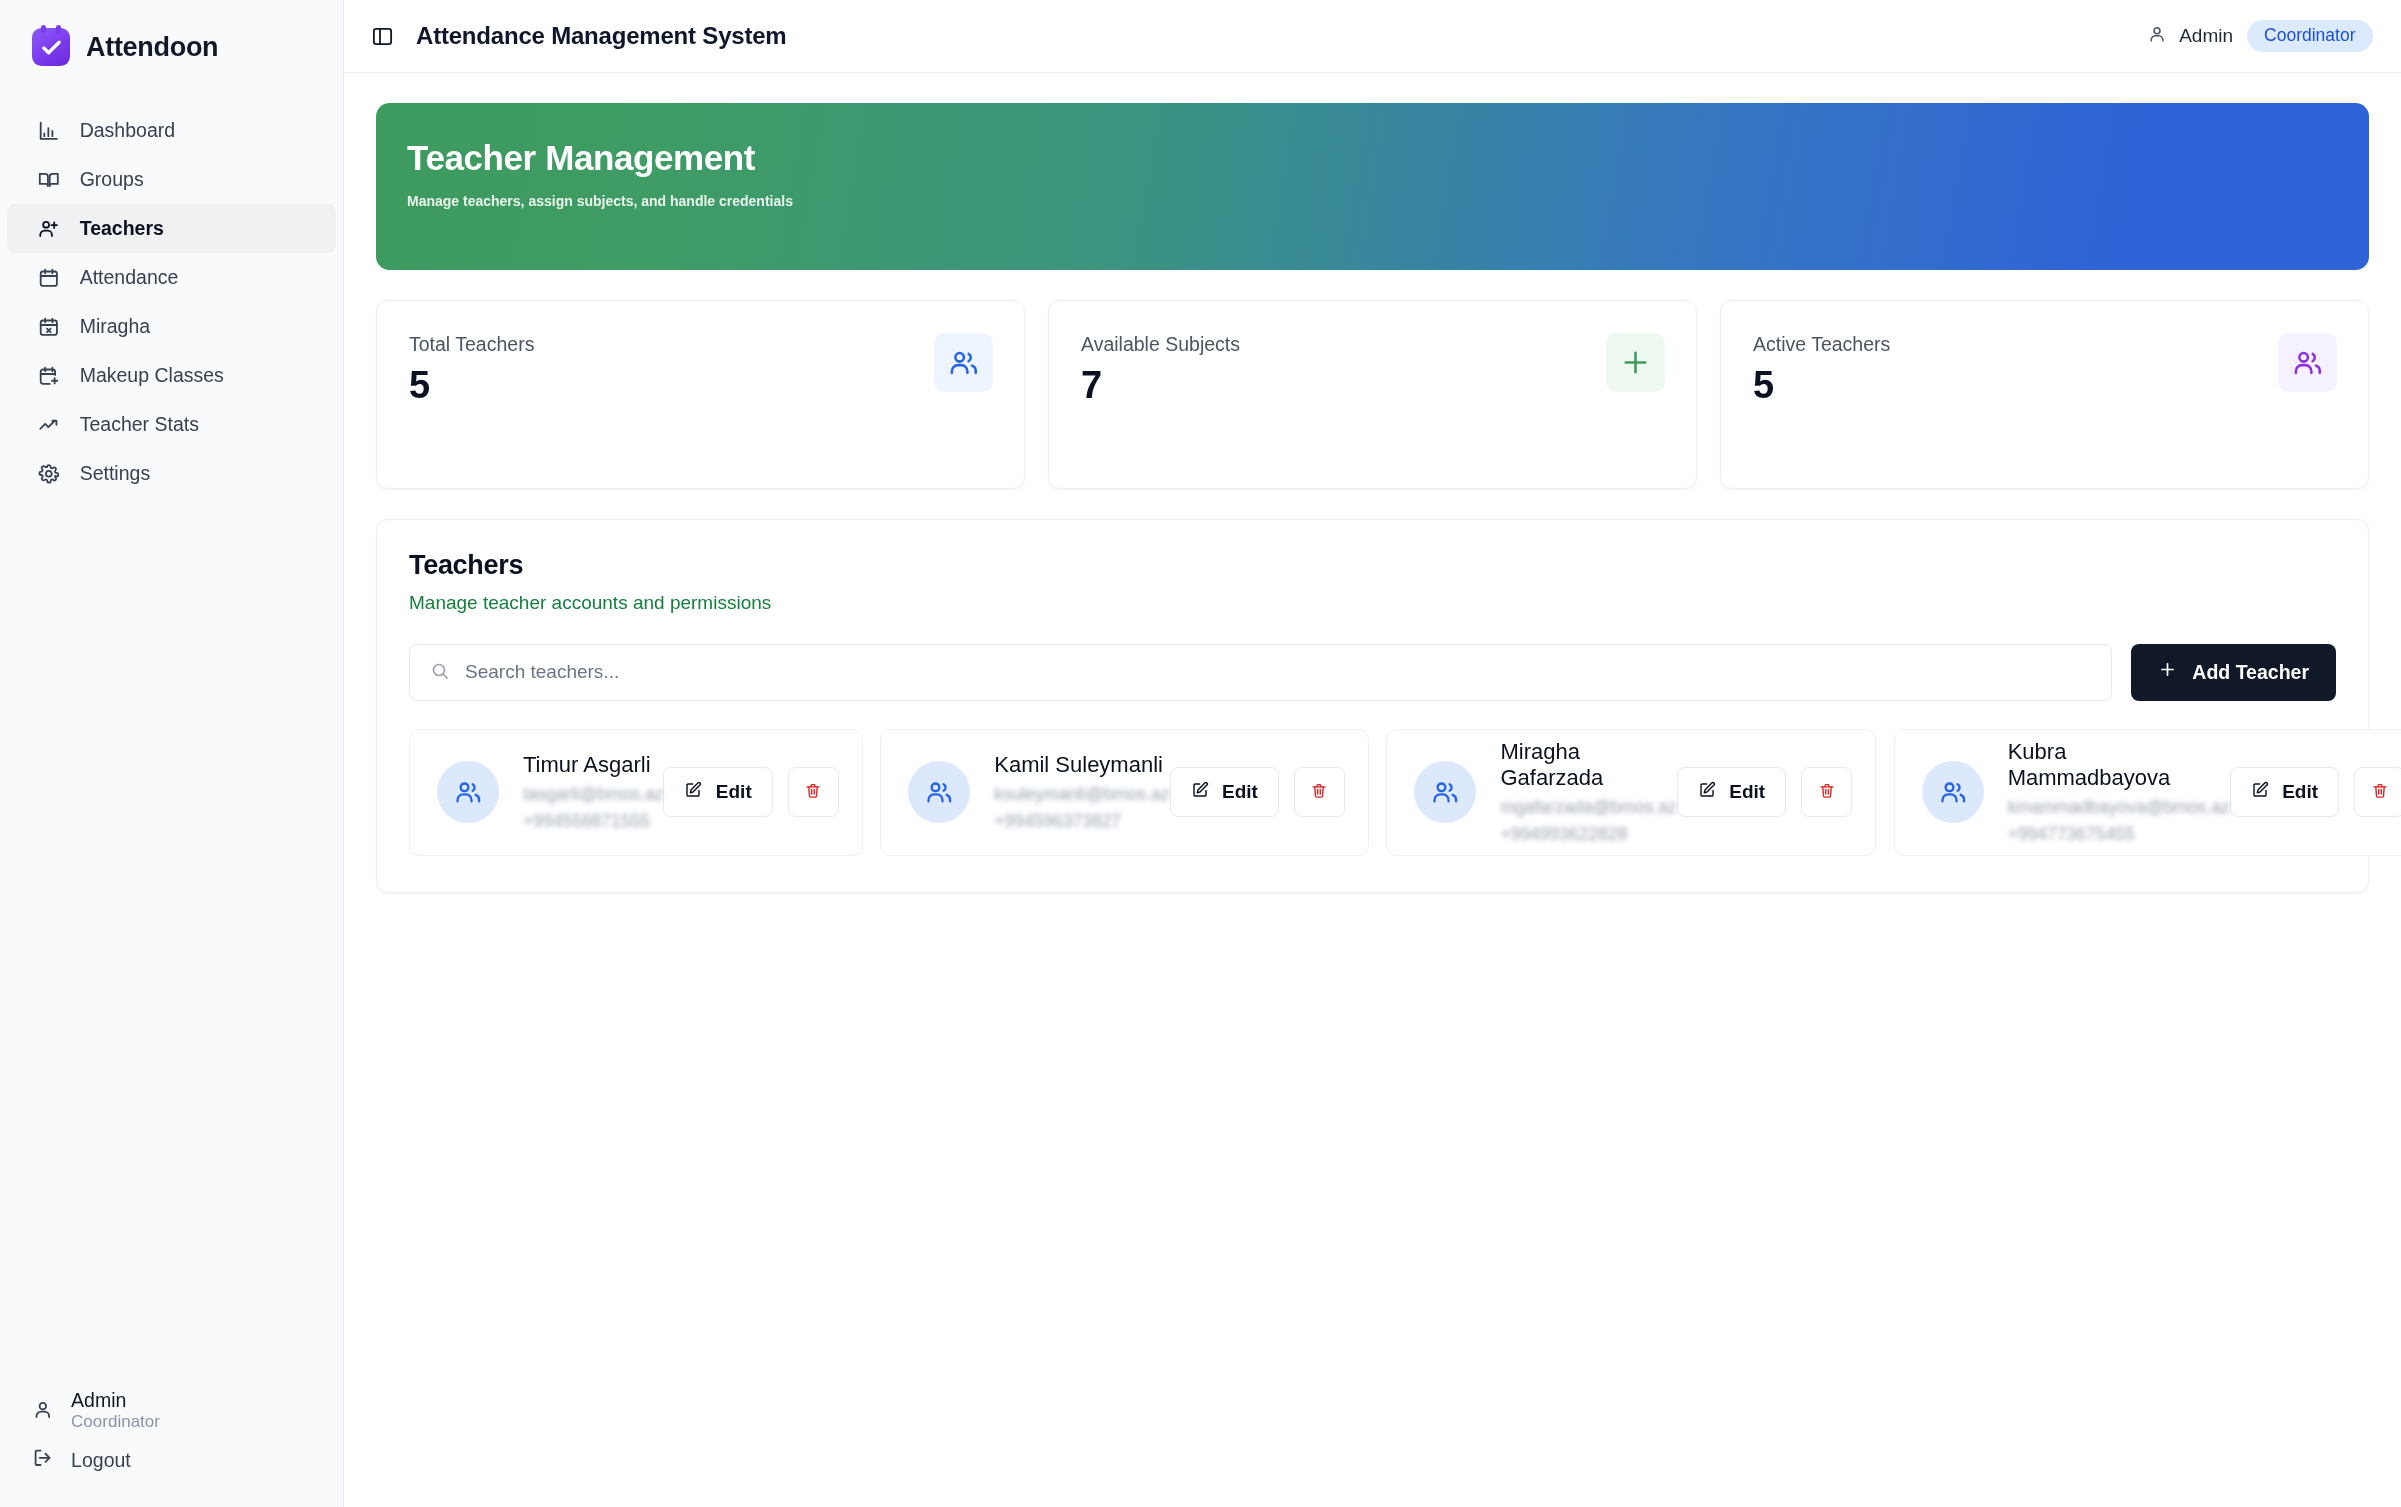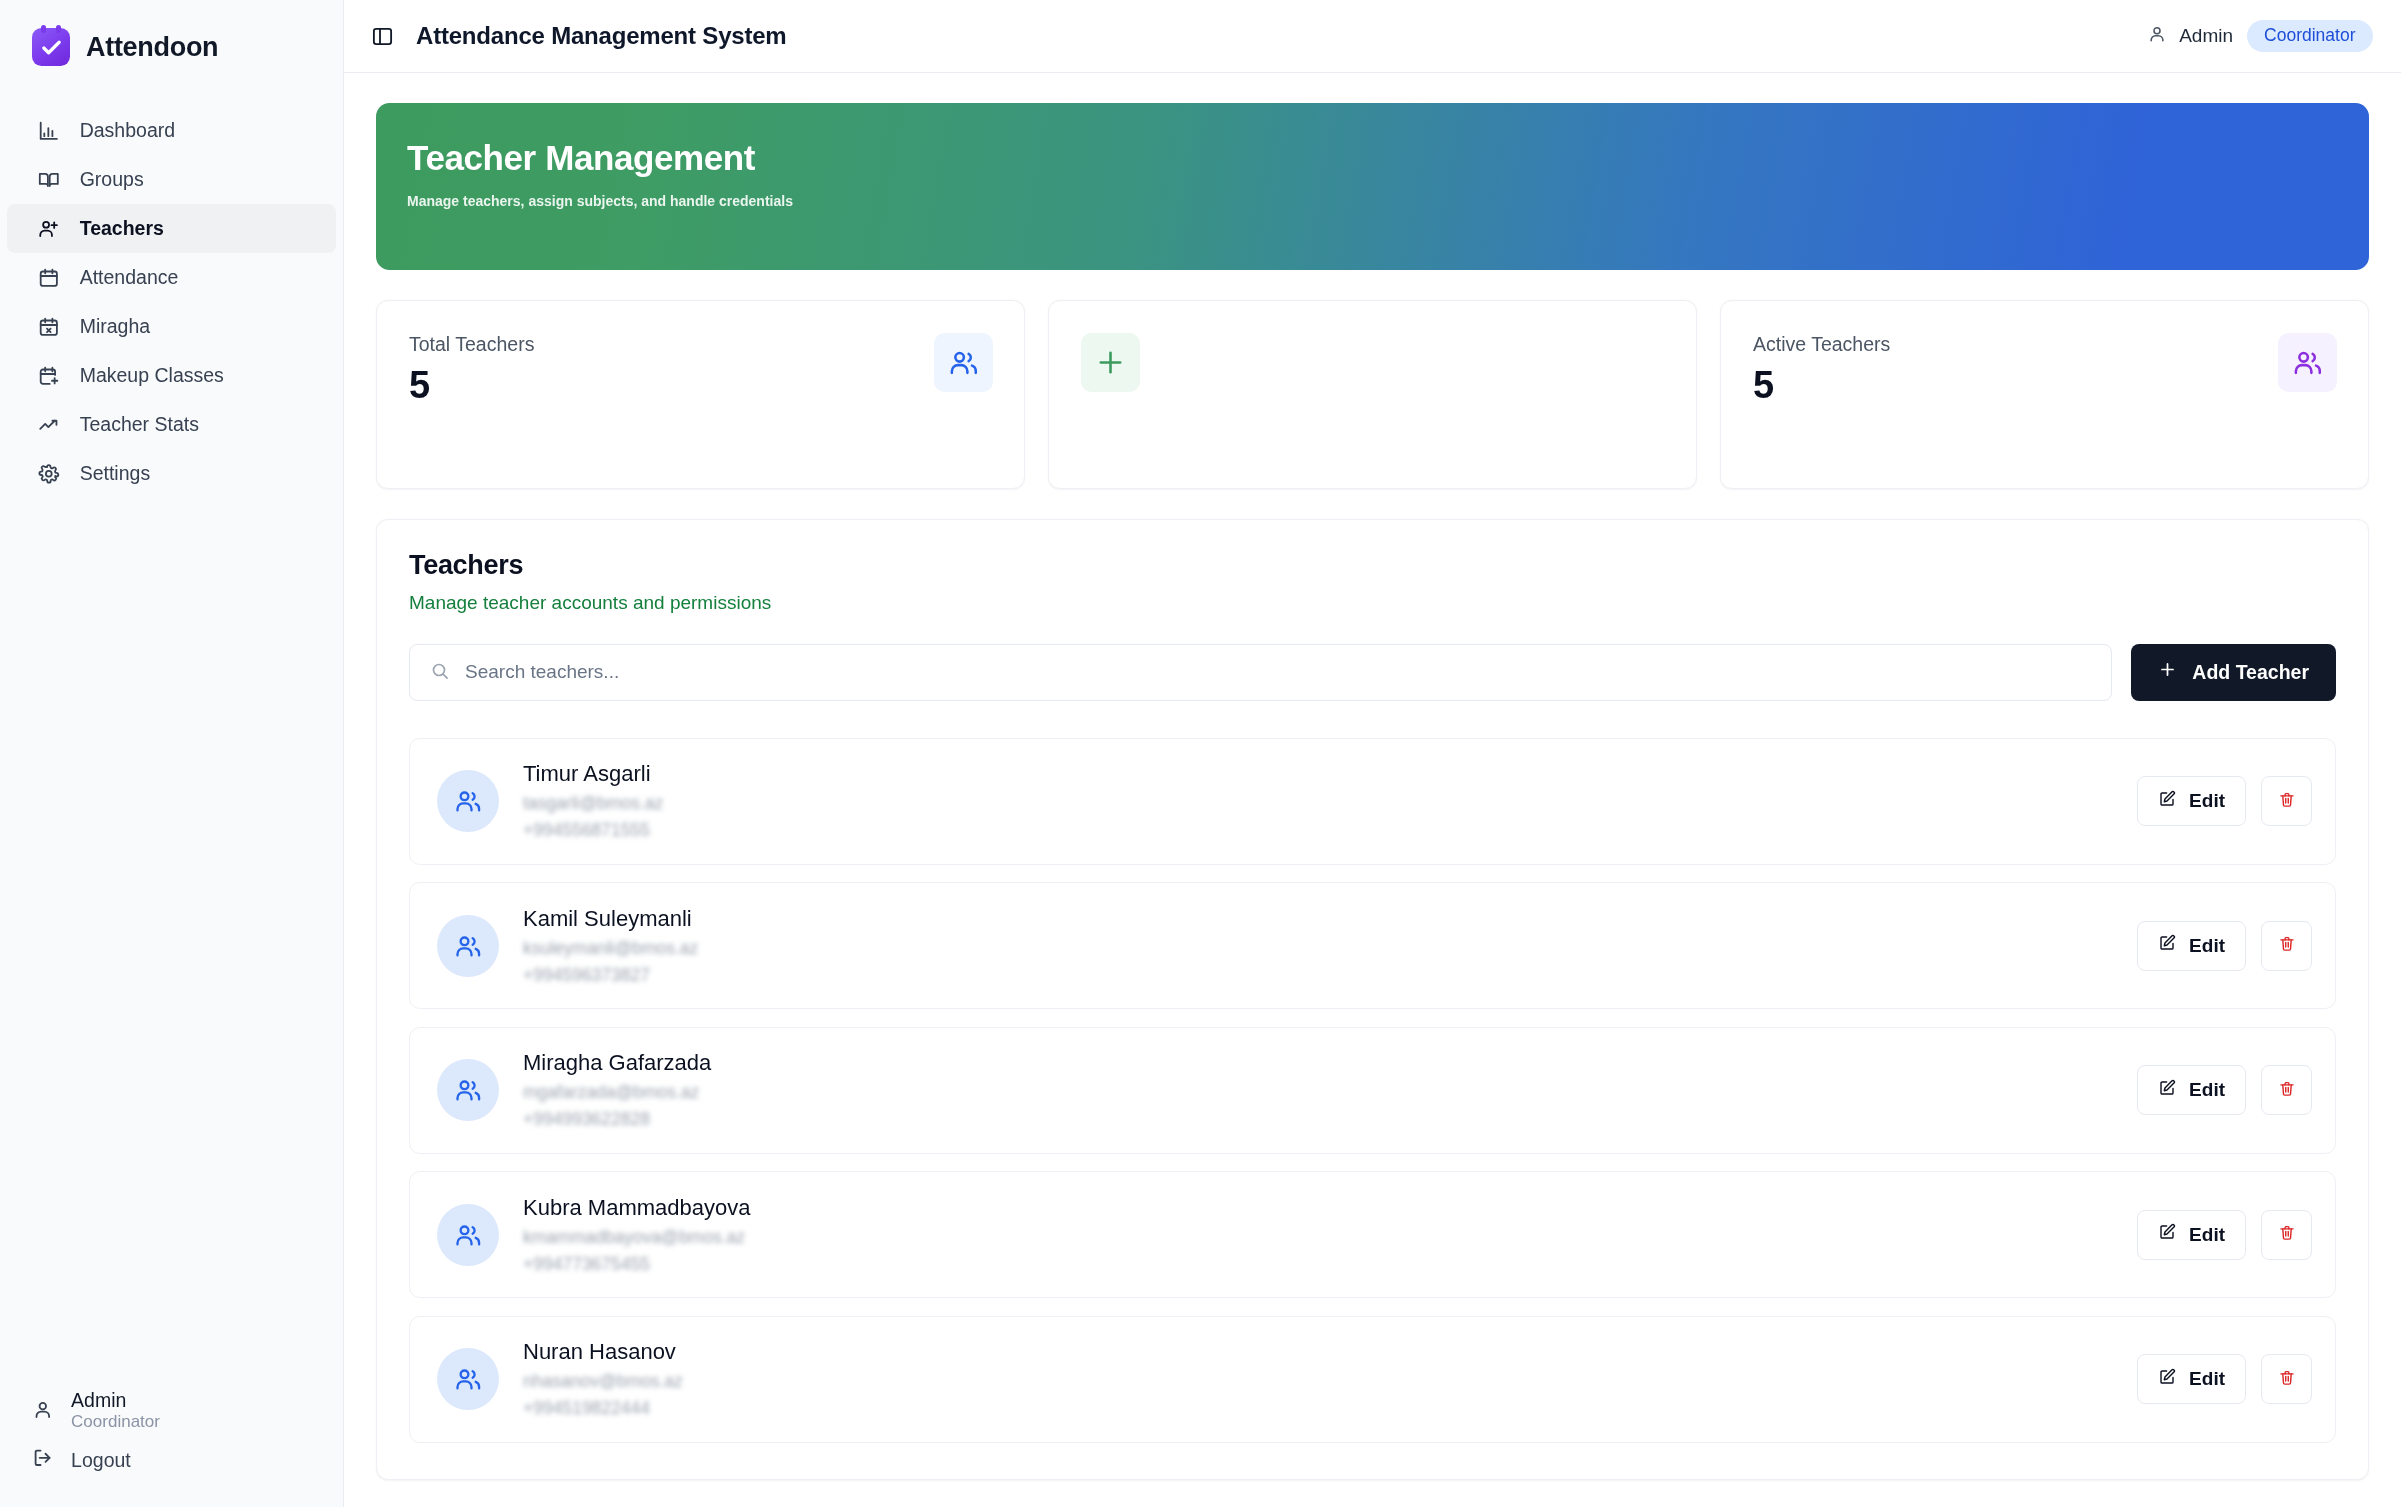--- a/index.html
+++ b/index.html
@@ -115,21 +115,21 @@
     font-family:"Liberation Sans", sans-serif; background:transparent;
   }
   .search-input::placeholder { color:#697586; }
   .add-btn {
     height: 57px; background:#111827; color:#fff; border:none; border-radius:8px;
     display:flex; align-items:center; gap: 15px; padding: 0 27px;
     font-size: 19.5px; font-weight: 700; cursor:pointer;
     font-family:"Liberation Sans", sans-serif;
   }
 
-  .rows { margin-top: 37px; display:flex; flex-direction:column; gap: 17.5px; }
+  .rows { margin-top: 28px; display:flex; flex-direction:row; gap: 17.5px; }
   .row {
     height: 127px; border:1.3px solid #EDF0F4; border-radius:10.8px;
     display:flex; align-items:center; padding: 0 23px 0 27px; background:#fff;
   }
   .avatar {
     width: 62px; height: 62px; border-radius:50%; background:#DCE8FB;
     display:flex; align-items:center; justify-content:center; flex:0 0 62px;
   }
   .row-info { margin-left: 24px; display:flex; flex-direction:column; }
   .row-name { font-size: 22px; color:#0B1120; font-weight: 400; }
@@ -332,20 +332,24 @@
             <svg width="31" height="31" viewBox="0 0 24 24" fill="none" stroke="#2563EB" stroke-width="2" stroke-linecap="round" stroke-linejoin="round">
                 <circle cx="9" cy="8" r="3.3"></circle>
                 <path d="M3 20v-1.2A4.8 4.8 0 0 1 7.8 14h2.4a4.8 4.8 0 0 1 4.8 4.8V20"></path>
                 <path d="M16 5.3a3.2 3.2 0 0 1 0 5.6"></path>
                 <path d="M18.6 14.4A4.4 4.4 0 0 1 21.5 18.6V20"></path>
               </svg>
           </div>
         </div>
 
         <div class="stat">
+          <div>
+            <div class="stat-label">Available Subjects</div>
+            <div class="stat-value">7</div>
+          </div>
           <div class="stat-ico ico-green">
             <svg width="31" height="31" viewBox="0 0 24 24" fill="none" stroke="#3C9A5F" stroke-width="2" stroke-linecap="round">
                 <path d="M12 4.5v15"></path>
                 <path d="M4.5 12h15"></path>
               </svg>
           </div>
         </div>
 
         <div class="stat">
           <div>

